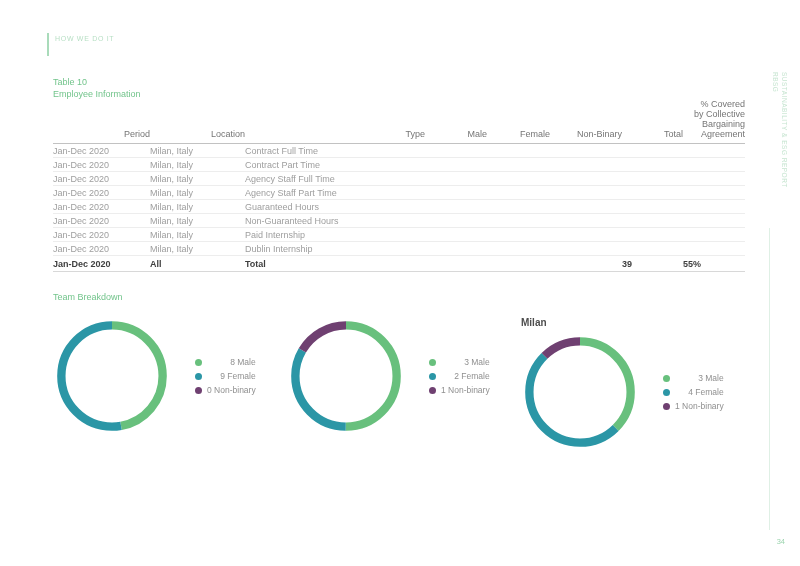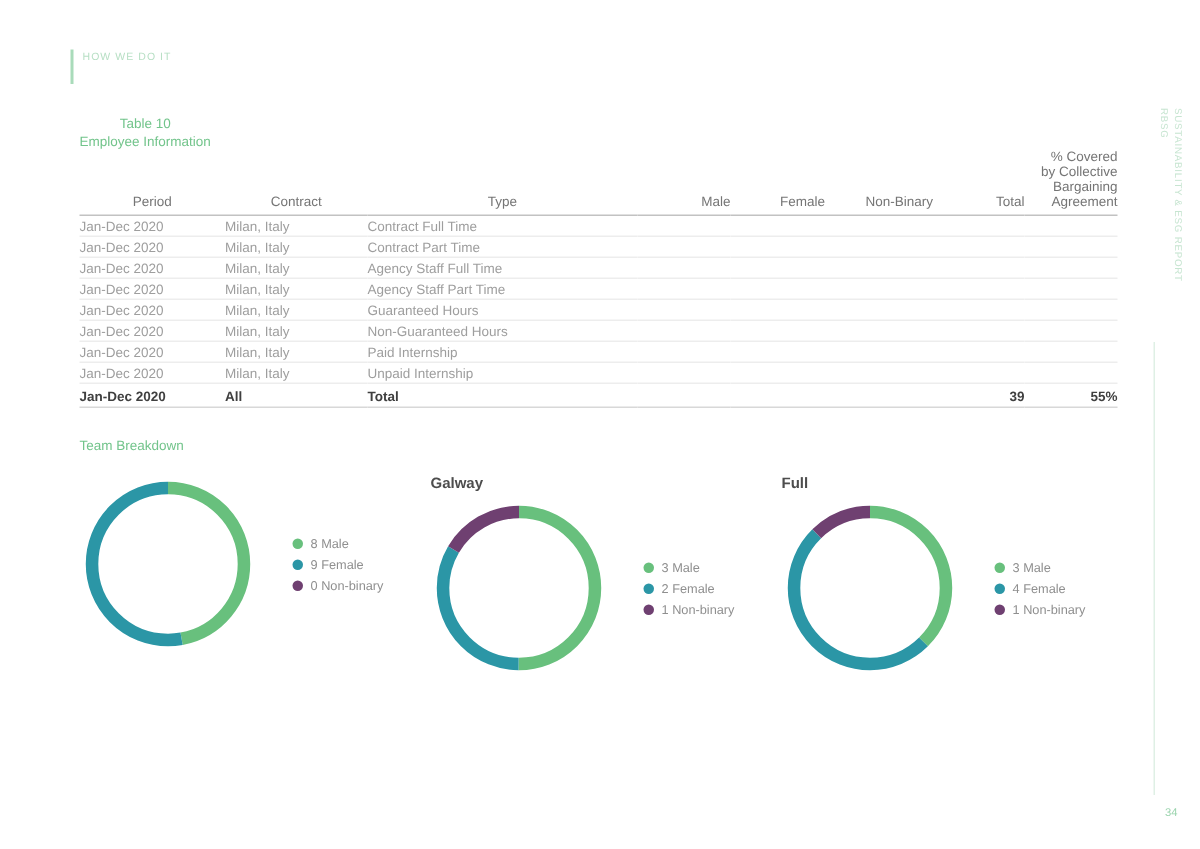--- a/index.html
+++ b/index.html
@@ -4,37 +4,37 @@
 <style>
   html,body{margin:0;padding:0;background:#fff;}
   .page{
     position:relative;width:800px;height:566px;background:#ffffff;overflow:hidden;
     font-family:"Liberation Sans",sans-serif;
   }
   
   .kicker{position:absolute;left:47px;top:33px;height:23px;border-left:2px solid #a9dbba;padding-left:6px;}
   .kicker span{display:block;font-size:7px;letter-spacing:0.7px;color:#b7dfc4;margin-top:2px;}
   
-  .table-title{position:absolute;left:53px;top:76px;font-size:9px;line-height:12px;color:#72c48b;text-align:center;}
+  .table-title{position:absolute;left:53px;top:76px;font-size:9px;line-height:12px;color:#72c48b;}
   
   .report-table{position:absolute;left:53px;top:99px;width:692px;border-collapse:collapse;table-layout:fixed;}
   .report-table th{font-size:9px;font-weight:normal;color:#757575;vertical-align:bottom;
-    padding:0 0 4px 0;border-bottom:1px solid #c2c2c2;text-align:center;}
-  .report-table th.right,.report-table td.right{text-align:right;}
+    padding:0 0 4px 0;border-bottom:1px solid #c2c2c2;text-align:right;}
+  .report-table th.right,.report-table td.right{}
   .report-table th.multiline{white-space:pre-line;line-height:10px;}
   .report-table td{font-size:9px;color:#9e9e9e;padding:1.5px 0;border-bottom:1px solid #ededed;line-height:10px;}
   .report-table tr.total-row td{color:#3f3f3f;font-weight:bold;border-top:1px solid #bdbdbd;border-bottom:1px solid #d8d8d8;padding:2.5px 0;}
   
   .team-heading{position:absolute;left:53px;top:292px;font-size:9px;color:#72c48b;}
   .charts{position:absolute;left:53px;top:317px;display:flex;}
   .chart-group{width:234px;flex:none;}
   .city-title{font-size:10px;font-weight:bold;color:#4d4d4d;margin:0 0 5px 0;}
   .chart-row{display:flex;align-items:center;}
   .legend{margin-left:24px;}
-  .legend-item{display:flex;align-items:center;margin:4px 0;}
+  .legend-item{display:flex;align-items:center;margin:4px 0;justify-content:space-between;}
   .legend-dot{width:7px;height:7px;border-radius:50%;margin-right:5px;flex:none;}
   .legend-label{font-size:8.5px;color:#8f8f8f;white-space:nowrap;}
   
   .side-text{position:absolute;top:72px;right:11px;writing-mode:vertical-lr;text-orientation:mixed;
     font-size:6.5px;line-height:9px;letter-spacing:0.5px;color:#c7e5d1;}
   .side-line{position:absolute;right:30px;top:228px;height:302px;width:1px;background:#dff0e5;}
   .page-number{position:absolute;right:15px;bottom:20px;font-size:7.5px;color:#9bd4ae;}
 </style>
 </head>
 <body>
@@ -57,21 +57,21 @@
         <col style="width:180px">
       <col style="width:62px">
         <col style="width:63px">
         <col style="width:72px">
       <col style="width:61px">
         <col style="width:62px">
     </colgroup>
     <thead>
       <tr>
         <th>Period</th>
-        <th>Contract</th>
+        <th>Location</th>
         <th>Type</th>
         <th class="right">Male</th>
         <th class="right">Female</th>
         <th class="right">Non-Binary</th>
         <th class="right">Total</th>
         <th class="right multiline">% Covered
 by Collective
 Bargaining
 Agreement</th>
       </tr>
@@ -143,21 +143,21 @@
           <td>Paid Internship</td>
           <td class="right"></td>
           <td class="right"></td>
           <td class="right"></td>
           <td class="right"></td>
           <td class="right"></td>
         </tr>
         <tr>
           <td>Jan-Dec 2020</td>
           <td>Milan, Italy</td>
-          <td>Unpaid Internship</td>
+          <td>Dublin Internship</td>
           <td class="right"></td>
           <td class="right"></td>
           <td class="right"></td>
           <td class="right"></td>
           <td class="right"></td>
         </tr>
         <tr class="total-row">
           <td>Jan-Dec 2020</td>
           <td>All</td>
           <td>Total</td>
@@ -189,21 +189,20 @@
               <span class="legend-label">9 Female</span>
             </div>
             <div class="legend-item">
               <span class="legend-dot" style="background: rgb(111, 64, 113);"></span>
               <span class="legend-label">0 Non-binary</span>
             </div>
           </div>
         </div>
       </div>
       <div class="chart-group">
-        <div class="city-title">Galway</div>
         <div class="chart-row">
           <svg width="118" height="118" viewBox="0 0 120 120">
             <circle cx="60" cy="60" r="51.5" fill="none" stroke="#68c07d" stroke-width="8.5" stroke-dasharray="161.79202165987434 161.79202165987434" stroke-dashoffset="0" transform="rotate(-90 60 60)"></circle>
             <circle cx="60" cy="60" r="51.5" fill="none" stroke="#2b96a6" stroke-width="8.5" stroke-dasharray="107.86134777324955 215.72269554649912" stroke-dashoffset="-161.79202165987434" transform="rotate(-90 60 60)"></circle>
             <circle cx="60" cy="60" r="51.5" fill="none" stroke="#6f4071" stroke-width="8.5" stroke-dasharray="53.930673886624774 269.6533694331239" stroke-dashoffset="-269.6533694331239" transform="rotate(-90 60 60)"></circle>
           </svg>
           <div class="legend">
             <div class="legend-item">
               <span class="legend-dot" style="background: rgb(104, 192, 125);"></span>
               <span class="legend-label">3 Male</span>
@@ -213,21 +212,21 @@
               <span class="legend-label">2 Female</span>
             </div>
             <div class="legend-item">
               <span class="legend-dot" style="background: rgb(111, 64, 113);"></span>
               <span class="legend-label">1 Non-binary</span>
             </div>
           </div>
         </div>
       </div>
       <div class="chart-group">
-        <div class="city-title">Full</div>
+        <div class="city-title">Milan</div>
         <div class="chart-row">
           <svg width="118" height="118" viewBox="0 0 120 120">
             <circle cx="60" cy="60" r="51.5" fill="none" stroke="#68c07d" stroke-width="8.5" stroke-dasharray="121.34401624490576 202.2400270748429" stroke-dashoffset="0" transform="rotate(-90 60 60)"></circle>
             <circle cx="60" cy="60" r="51.5" fill="none" stroke="#2b96a6" stroke-width="8.5" stroke-dasharray="161.79202165987434 161.79202165987434" stroke-dashoffset="-121.34401624490576" transform="rotate(-90 60 60)"></circle>
             <circle cx="60" cy="60" r="51.5" fill="none" stroke="#6f4071" stroke-width="8.5" stroke-dasharray="40.448005414968584 283.1360379047801" stroke-dashoffset="-283.1360379047801" transform="rotate(-90 60 60)"></circle>
           </svg>
           <div class="legend">
             <div class="legend-item">
               <span class="legend-dot" style="background: rgb(104, 192, 125);"></span>
               <span class="legend-label">3 Male</span>

